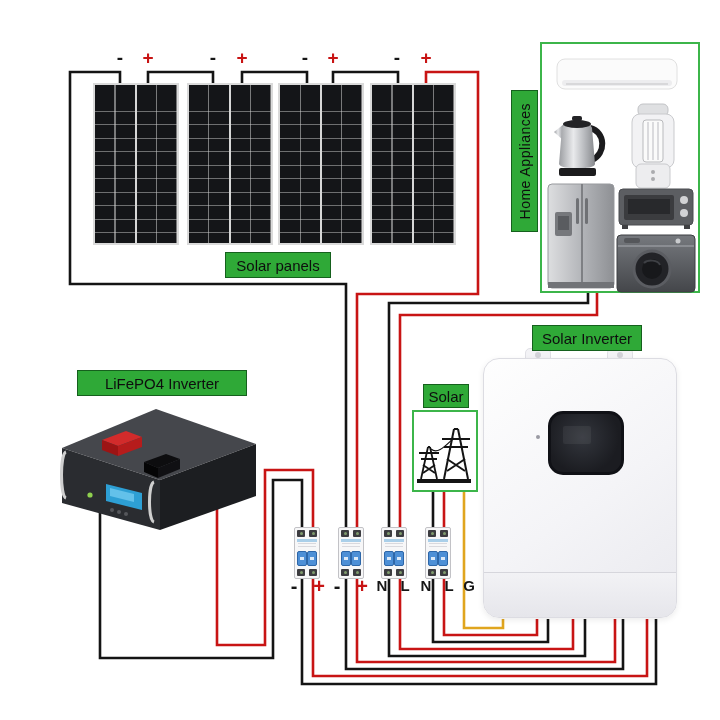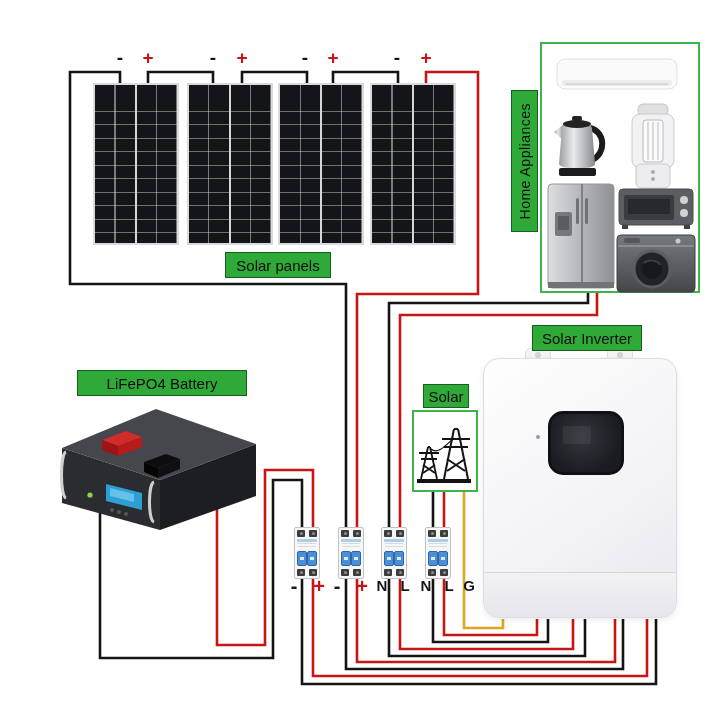--- a/index.html
+++ b/index.html
@@ -94,21 +94,21 @@
   <span class="pterm neg" style="left:295px;">-</span>
   <span class="pterm pos" style="left:323px;">+</span>
   <span class="pterm neg" style="left:387px;">-</span>
   <span class="pterm pos" style="left:416px;">+</span>
 
   <div class="glabel" style="left:225px;top:252px;width:106px;height:26px;">
     <span>Solar panels</span>
   </div>
 
   <div class="glabel" style="left:77px;top:370px;width:170px;height:26px;">
-    <span>LiFePO4 Battery</span>
+    <span>LiFePO4 Inverter</span>
   </div>
   <svg class="appl" style="left:50px;top:400px;" width="212" height="136" viewBox="0 0 212 136">
     <polygon points="12,48 106,9 206,44 110,80" fill="#45474c"></polygon>
     <polygon points="12,48 110,80 110,130 12,103" fill="#2a2c30"></polygon>
     <polygon points="110,80 206,44 206,96 110,130" fill="#1c1e21"></polygon>
 
     <g>
       <polygon points="52,40 76,31 92,37 68,46" fill="#d22b2b"></polygon>
       <polygon points="52,40 68,46 68,56 52,50" fill="#9c1414"></polygon>
       <polygon points="68,46 92,37 92,47 68,56" fill="#b61c1c"></polygon>

